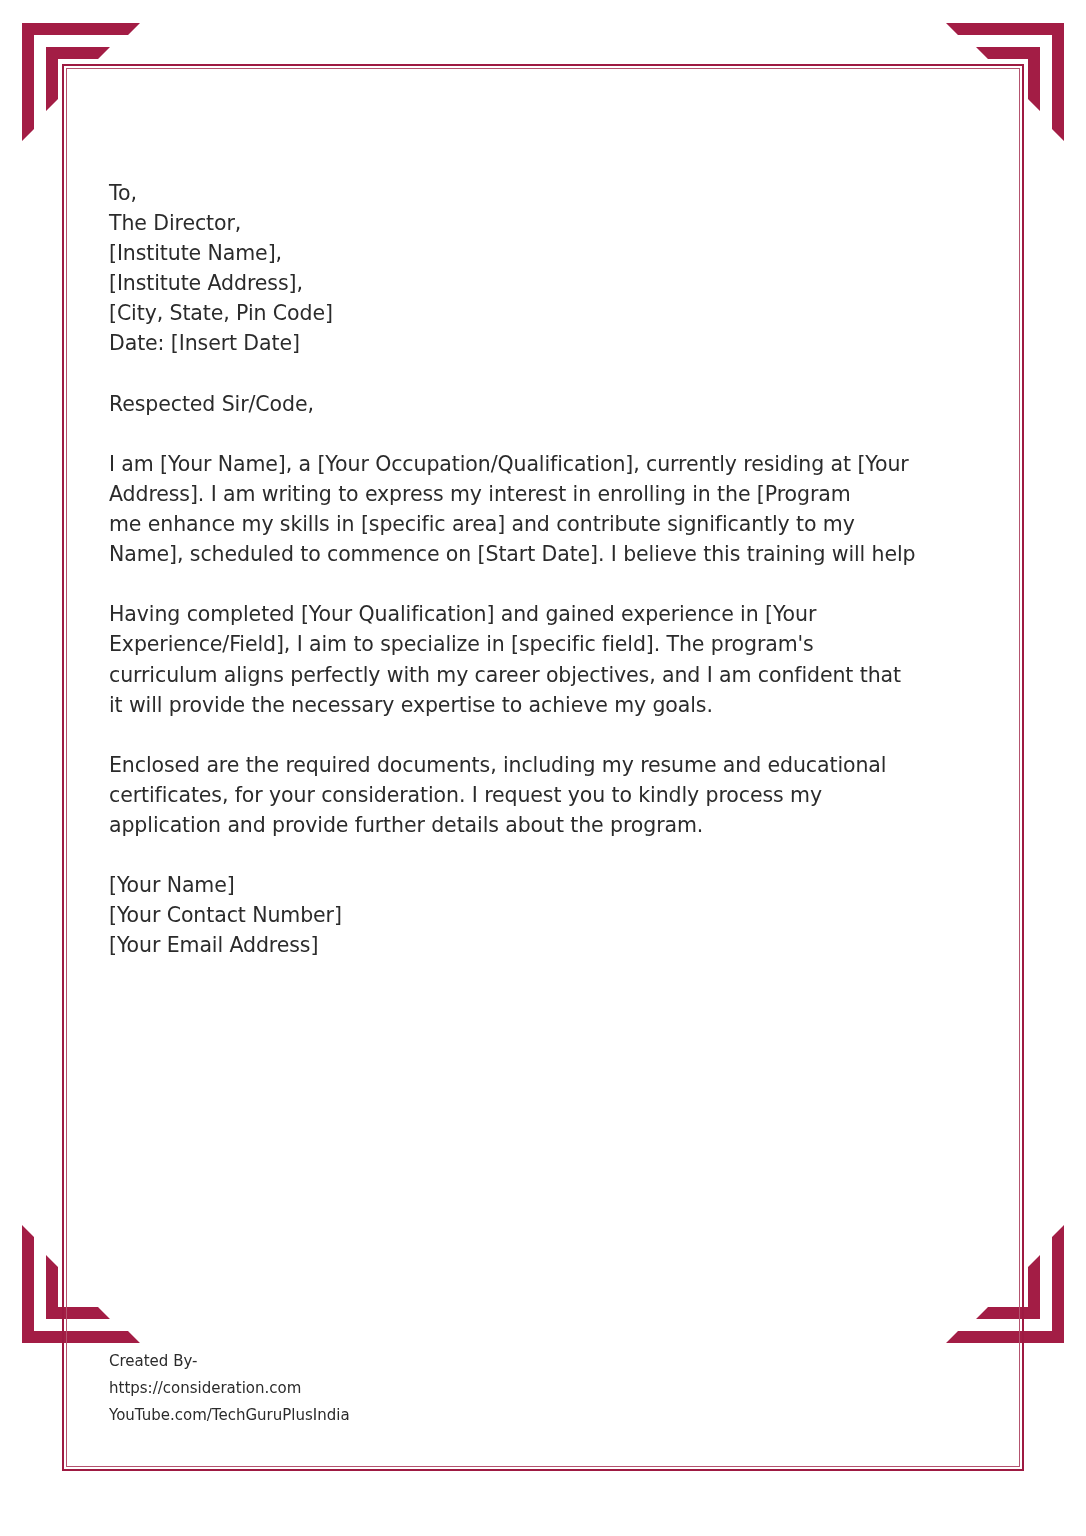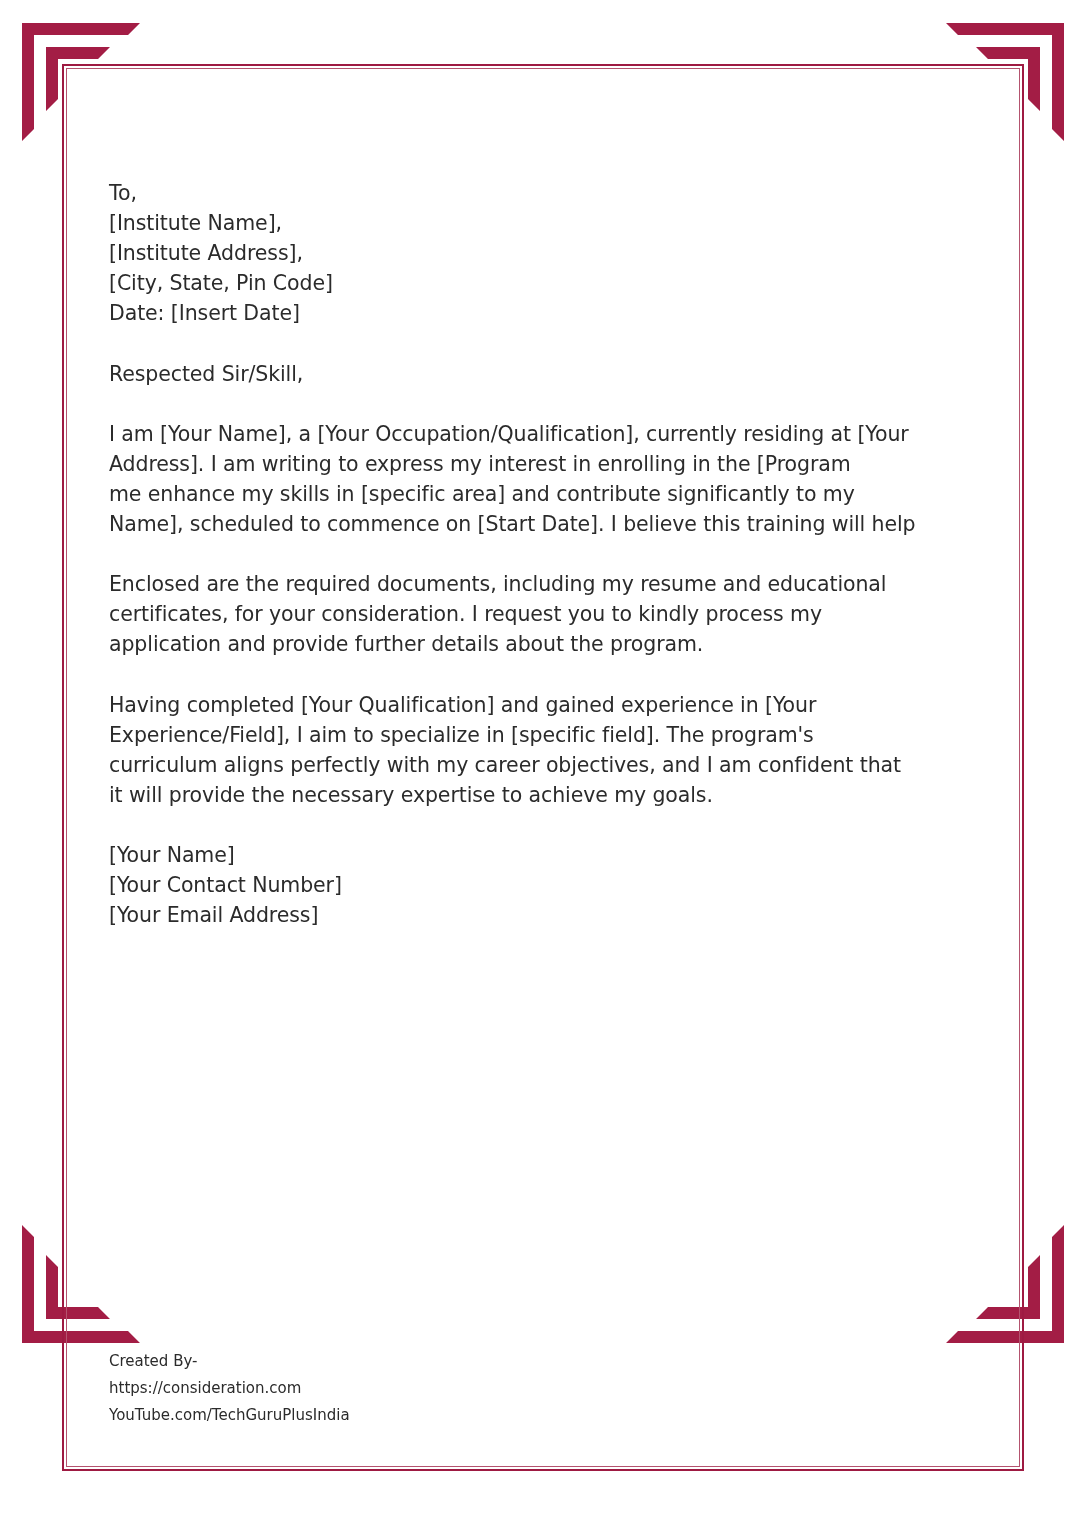--- a/index.html
+++ b/index.html
@@ -63,49 +63,50 @@
     </svg>
   </div>
 
   <div class="frame-outer"></div>
   <div class="frame-inner"></div>
 
   <div class="letter">
 
     <div class="para">
       <span class="line">To,</span>
+      <span class="line">The Director,</span>
       <span class="line">[Institute Name],</span>
       <span class="line">[Institute Address],</span>
       <span class="line">[City, State, Pin Code]</span>
       <span class="line">Date: [Insert Date]</span>
     </div>
 
 
     <div class="para">
-      <span class="line">Respected Sir/Skill,</span>
+      <span class="line">Respected Sir/Code,</span>
     </div>
 
     <div class="para">
       <span class="line">I am [Your Name], a [Your Occupation/Qualification], currently residing at [Your</span>
       <span class="line">Address]. I am writing to express my interest in enrolling in the [Program</span>
       <span class="line">me enhance my skills in [specific area] and contribute significantly to my</span>
       <span class="line">Name], scheduled to commence on [Start Date]. I believe this training will help</span>
     </div>
 
     <div class="para">
-      <span class="line">Enclosed are the required documents, including my resume and educational</span>
-      <span class="line">certificates, for your consideration. I request you to kindly process my</span>
-      <span class="line">application and provide further details about the program.</span>
-    </div>
-
-    <div class="para">
       <span class="line">Having completed [Your Qualification] and gained experience in [Your</span>
       <span class="line">Experience/Field], I aim to specialize in [specific field]. The program's</span>
       <span class="line">curriculum aligns perfectly with my career objectives, and I am confident that</span>
       <span class="line">it will provide the necessary expertise to achieve my goals.</span>
+    </div>
+
+    <div class="para">
+      <span class="line">Enclosed are the required documents, including my resume and educational</span>
+      <span class="line">certificates, for your consideration. I request you to kindly process my</span>
+      <span class="line">application and provide further details about the program.</span>
     </div>
 
     <div class="para">
       <span class="line">[Your Name]</span>
       <span class="line">[Your Contact Number]</span>
       <span class="line">[Your Email Address]</span>
     </div>
   </div>
 
   <div class="footer">

